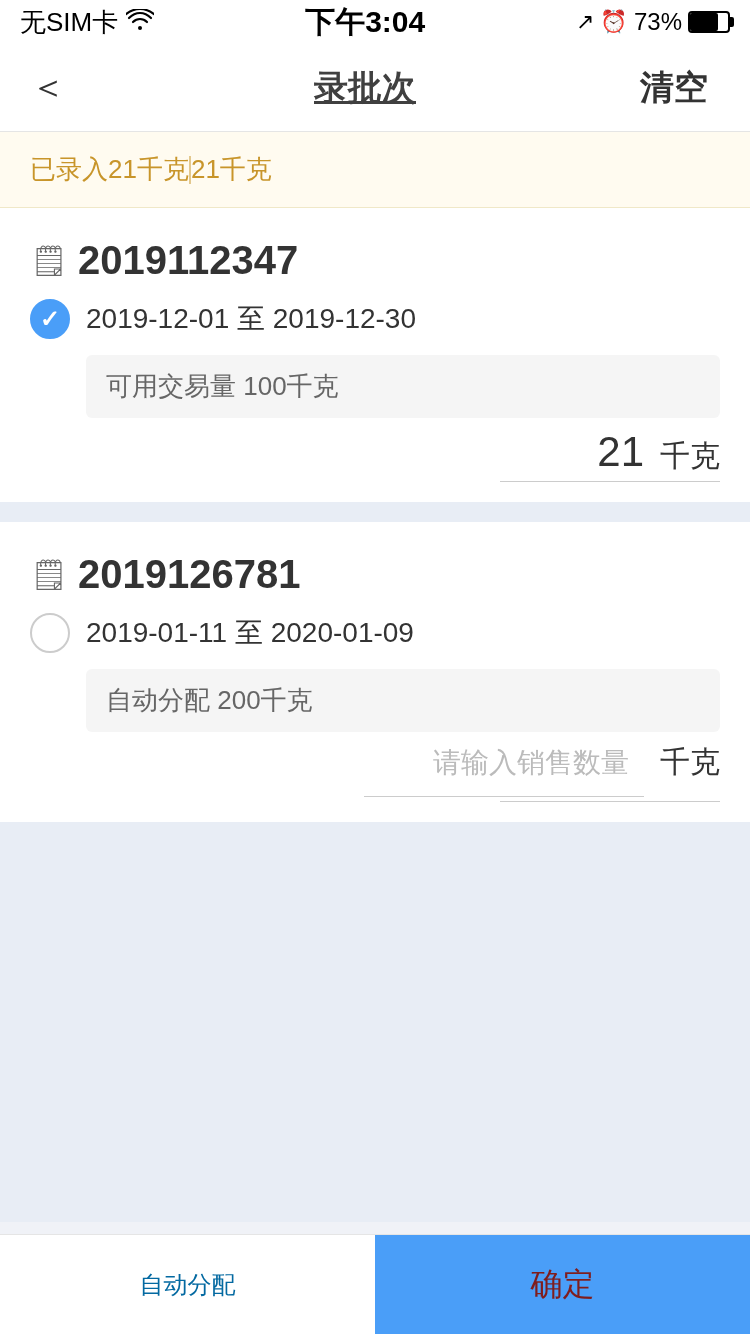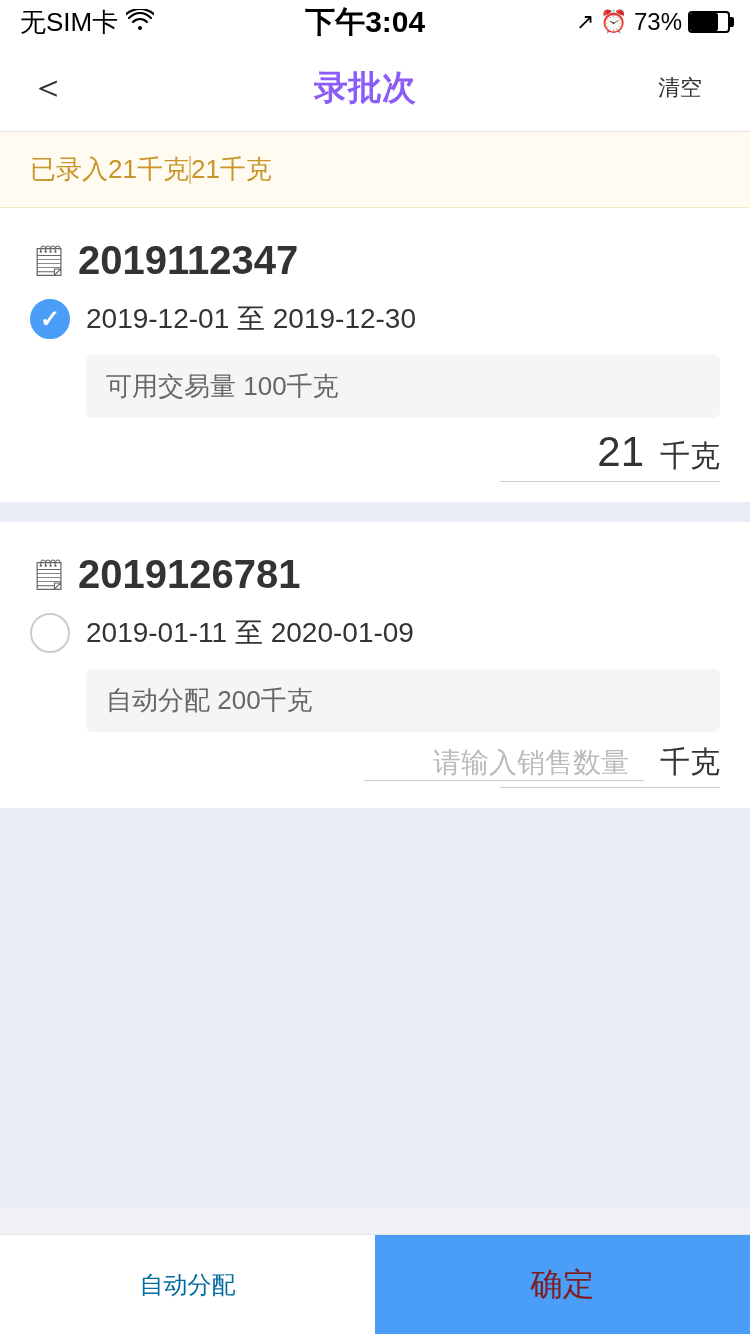--- a/index.html
+++ b/index.html
@@ -82,28 +82,30 @@
     }
     .nav-back {
       font-size: 36px;
       color: #333;
       cursor: pointer;
       width: 60px;
     }
     .nav-title {
       font-size: 34px;
       font-weight: 600;
-      color: #8b5cf6;
+      color: #404040;
+      text-decoration: underline;
     }
     .nav-action {
-      font-size: 22px;
+      font-size: 34px;
       color: #333;
       cursor: pointer;
       width: 80px;
-      text-align: center;
+      text-align: left;
+      font-weight: bold;
     }
 
     
     .info-bar {
       width: 750px;
       background: #fffbf0;
       padding: 20px 30px;
       display: flex;
       align-items: center;
       border-bottom: 1px solid #f0e8c8;
@@ -188,21 +190,21 @@
     }
     .qty-input {
       border: none;
       border-bottom: 1px solid #ccc;
       outline: none;
       font-size: 32px;
       color: #999;
       text-align: right;
       width: 280px;
       background: transparent;
-      padding-bottom: 0;
+      padding-bottom: 16px;
     }
     .qty-input::placeholder {
       color: #bbb;
       font-size: 28px;
     }
     .input-unit {
       font-size: 30px;
       color: #333;
     }
 

